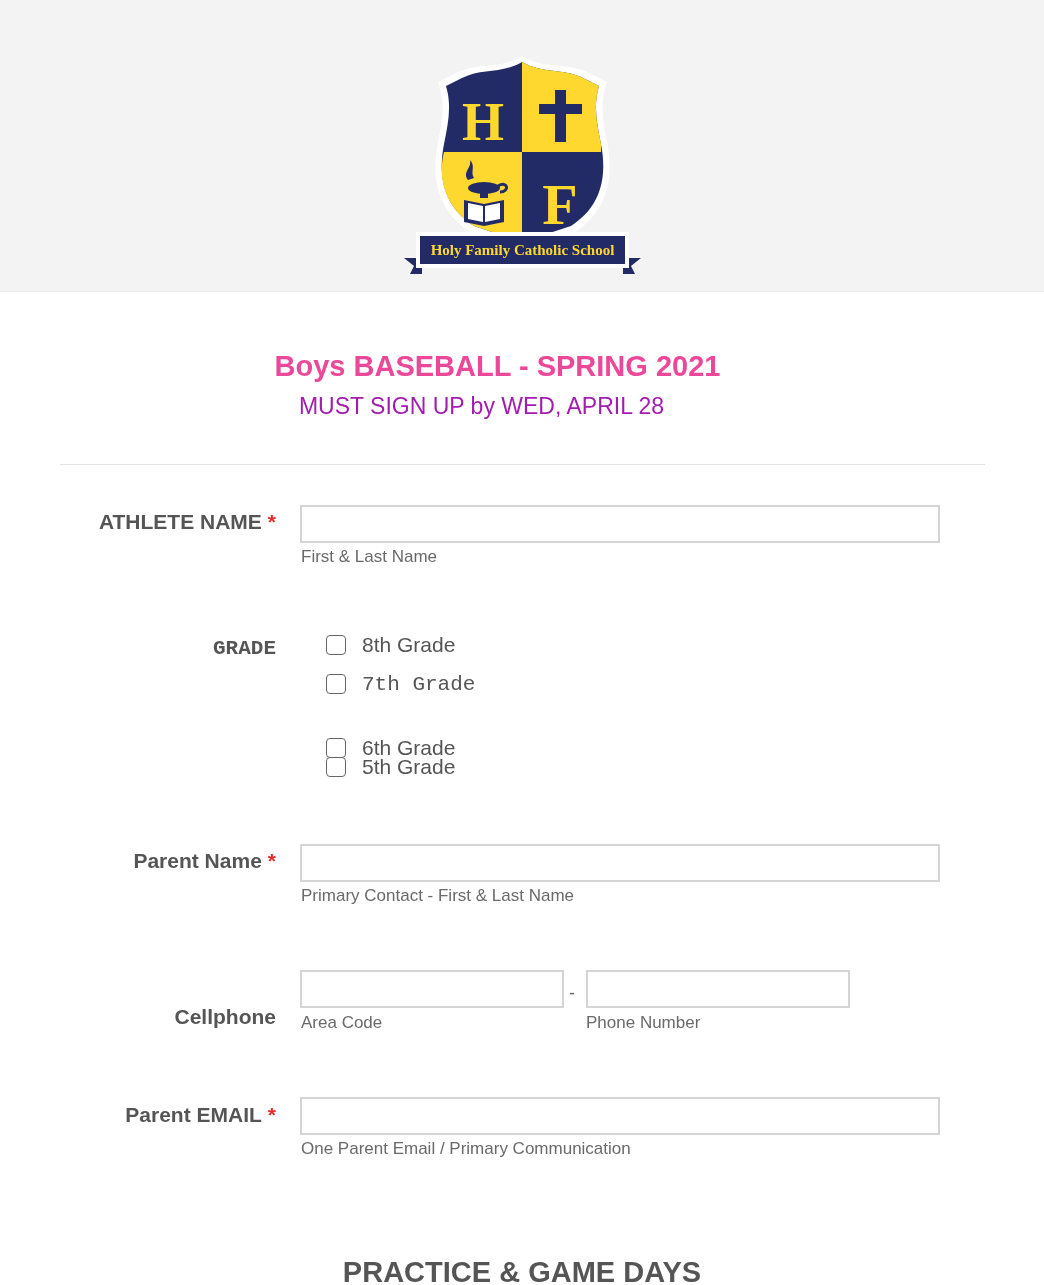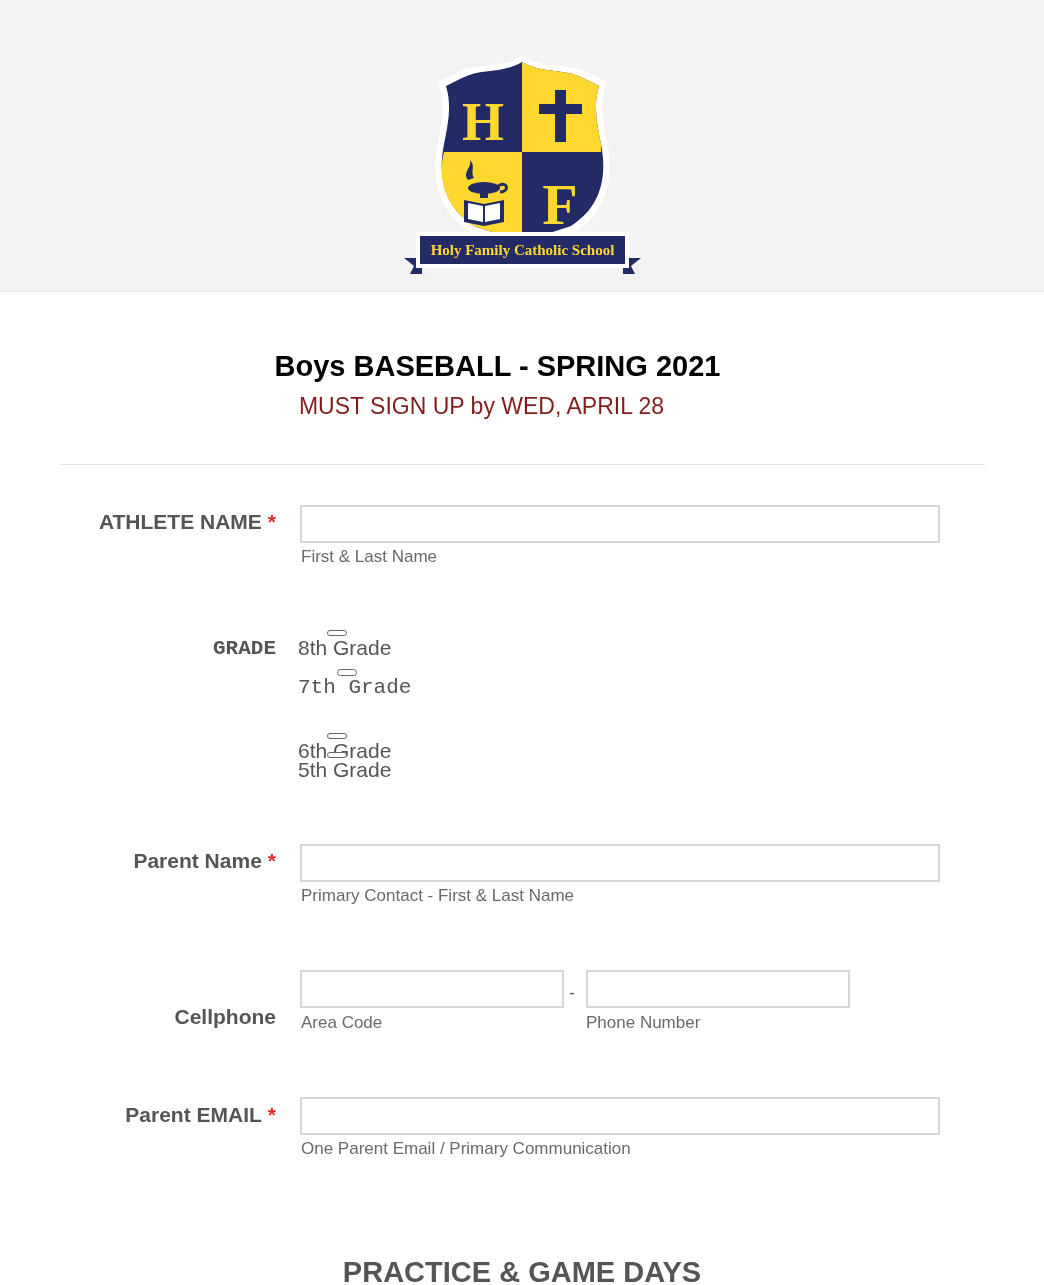--- a/index.html
+++ b/index.html
@@ -2,30 +2,30 @@
 <html><head>
 <meta charset="utf-8">
 <style>
   * { box-sizing: border-box; margin: 0; padding: 0; }
   html, body { width: 1044px; height: 1285px; overflow: hidden; background: #ffffff; }
   body { font-family: "Liberation Sans", sans-serif; color: #555555; position: relative; }
 
   .header-band { position: absolute; left: 0; top: 0; width: 1044px; height: 292px; background: #f3f3f3; border-bottom: 1px solid #ebebeb; }
   .logo { position: absolute; left: 400px; top: 52px; width: 245px; height: 225px; }
 
-  .form-title { position: absolute; left: 0; top: 350px; width: 995px; text-align: center; font-size: 29px; font-weight: bold; color: #000000; }
-  .form-subtitle { position: absolute; left: 0; top: 393px; width: 963px; text-align: center; font-size: 23px; color: #7f1d1d; }
+  .form-title { position: absolute; left: 0; top: 350px; width: 995px; text-align: center; font-size: 29px; font-weight: bold; color: #ec4899; }
+  .form-subtitle { position: absolute; left: 0; top: 393px; width: 963px; text-align: center; font-size: 23px; color: #a21caf; }
   .divider { position: absolute; left: 60px; top: 464px; width: 925px; height: 1px; background: #e3e3e3; }
 
   .label { position: absolute; right: 768px; font-size: 21px; font-weight: bold; color: #555; white-space: nowrap; }
   .req { color: #e32a2a; margin-left: 6px; }
   .input { position: absolute; height: 38px; border: 2px solid #d5d5d5; background: #fff; outline: none; font-family: "Liberation Sans", sans-serif; font-size: 18px; padding: 0 8px; }
   .sublabel { position: absolute; font-size: 17px; color: #6a6a6a; white-space: nowrap; }
 
-  .check-row { position: absolute; left: 298px; height: 30px; display: flex; align-items: center; flex-direction: column; }
+  .check-row { position: absolute; left: 326px; height: 30px; display: flex; align-items: center; }
   .checkbox { width: 20px; height: 20px; border: 1.5px solid #666; border-radius: 4px; background: #fff; margin-right: 16px; }
   .check-label { font-size: 21px; color: #555; }
 
   .dash { position: absolute; left: 569px; top: 983px; font-size: 18px; color: #666; }
 
   .section-heading { position: absolute; left: 0; top: 1256px; width: 1044px; text-align: center; font-size: 29px; font-weight: bold; color: #555; }
 </style>
 </head>
 <body>
 

